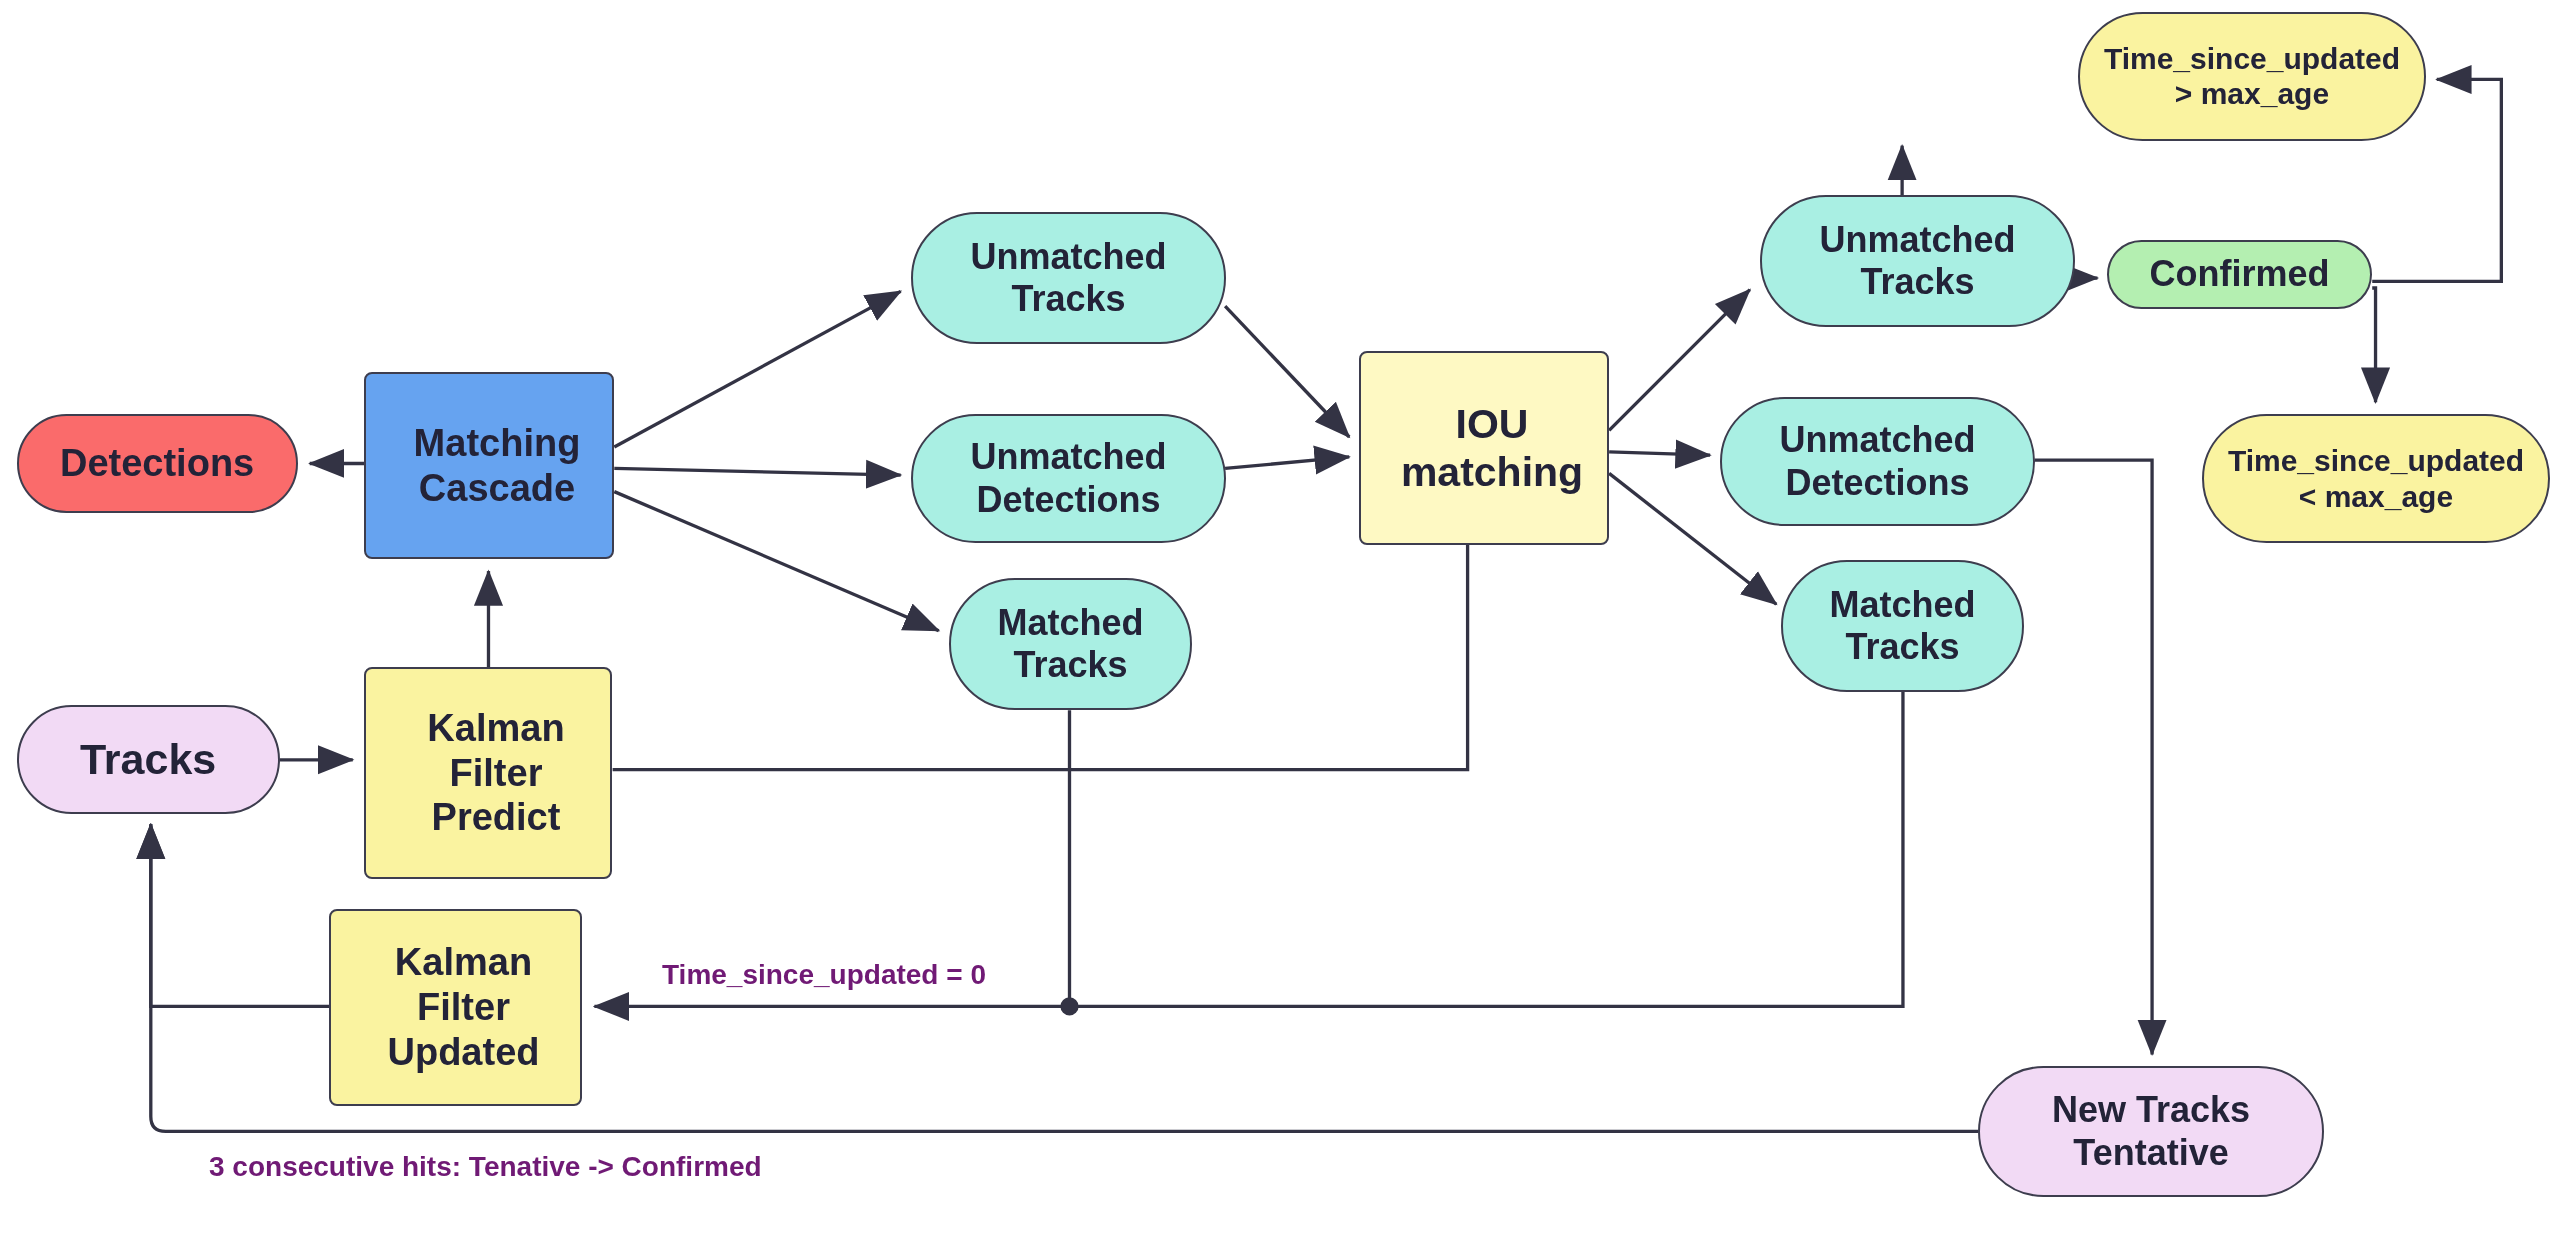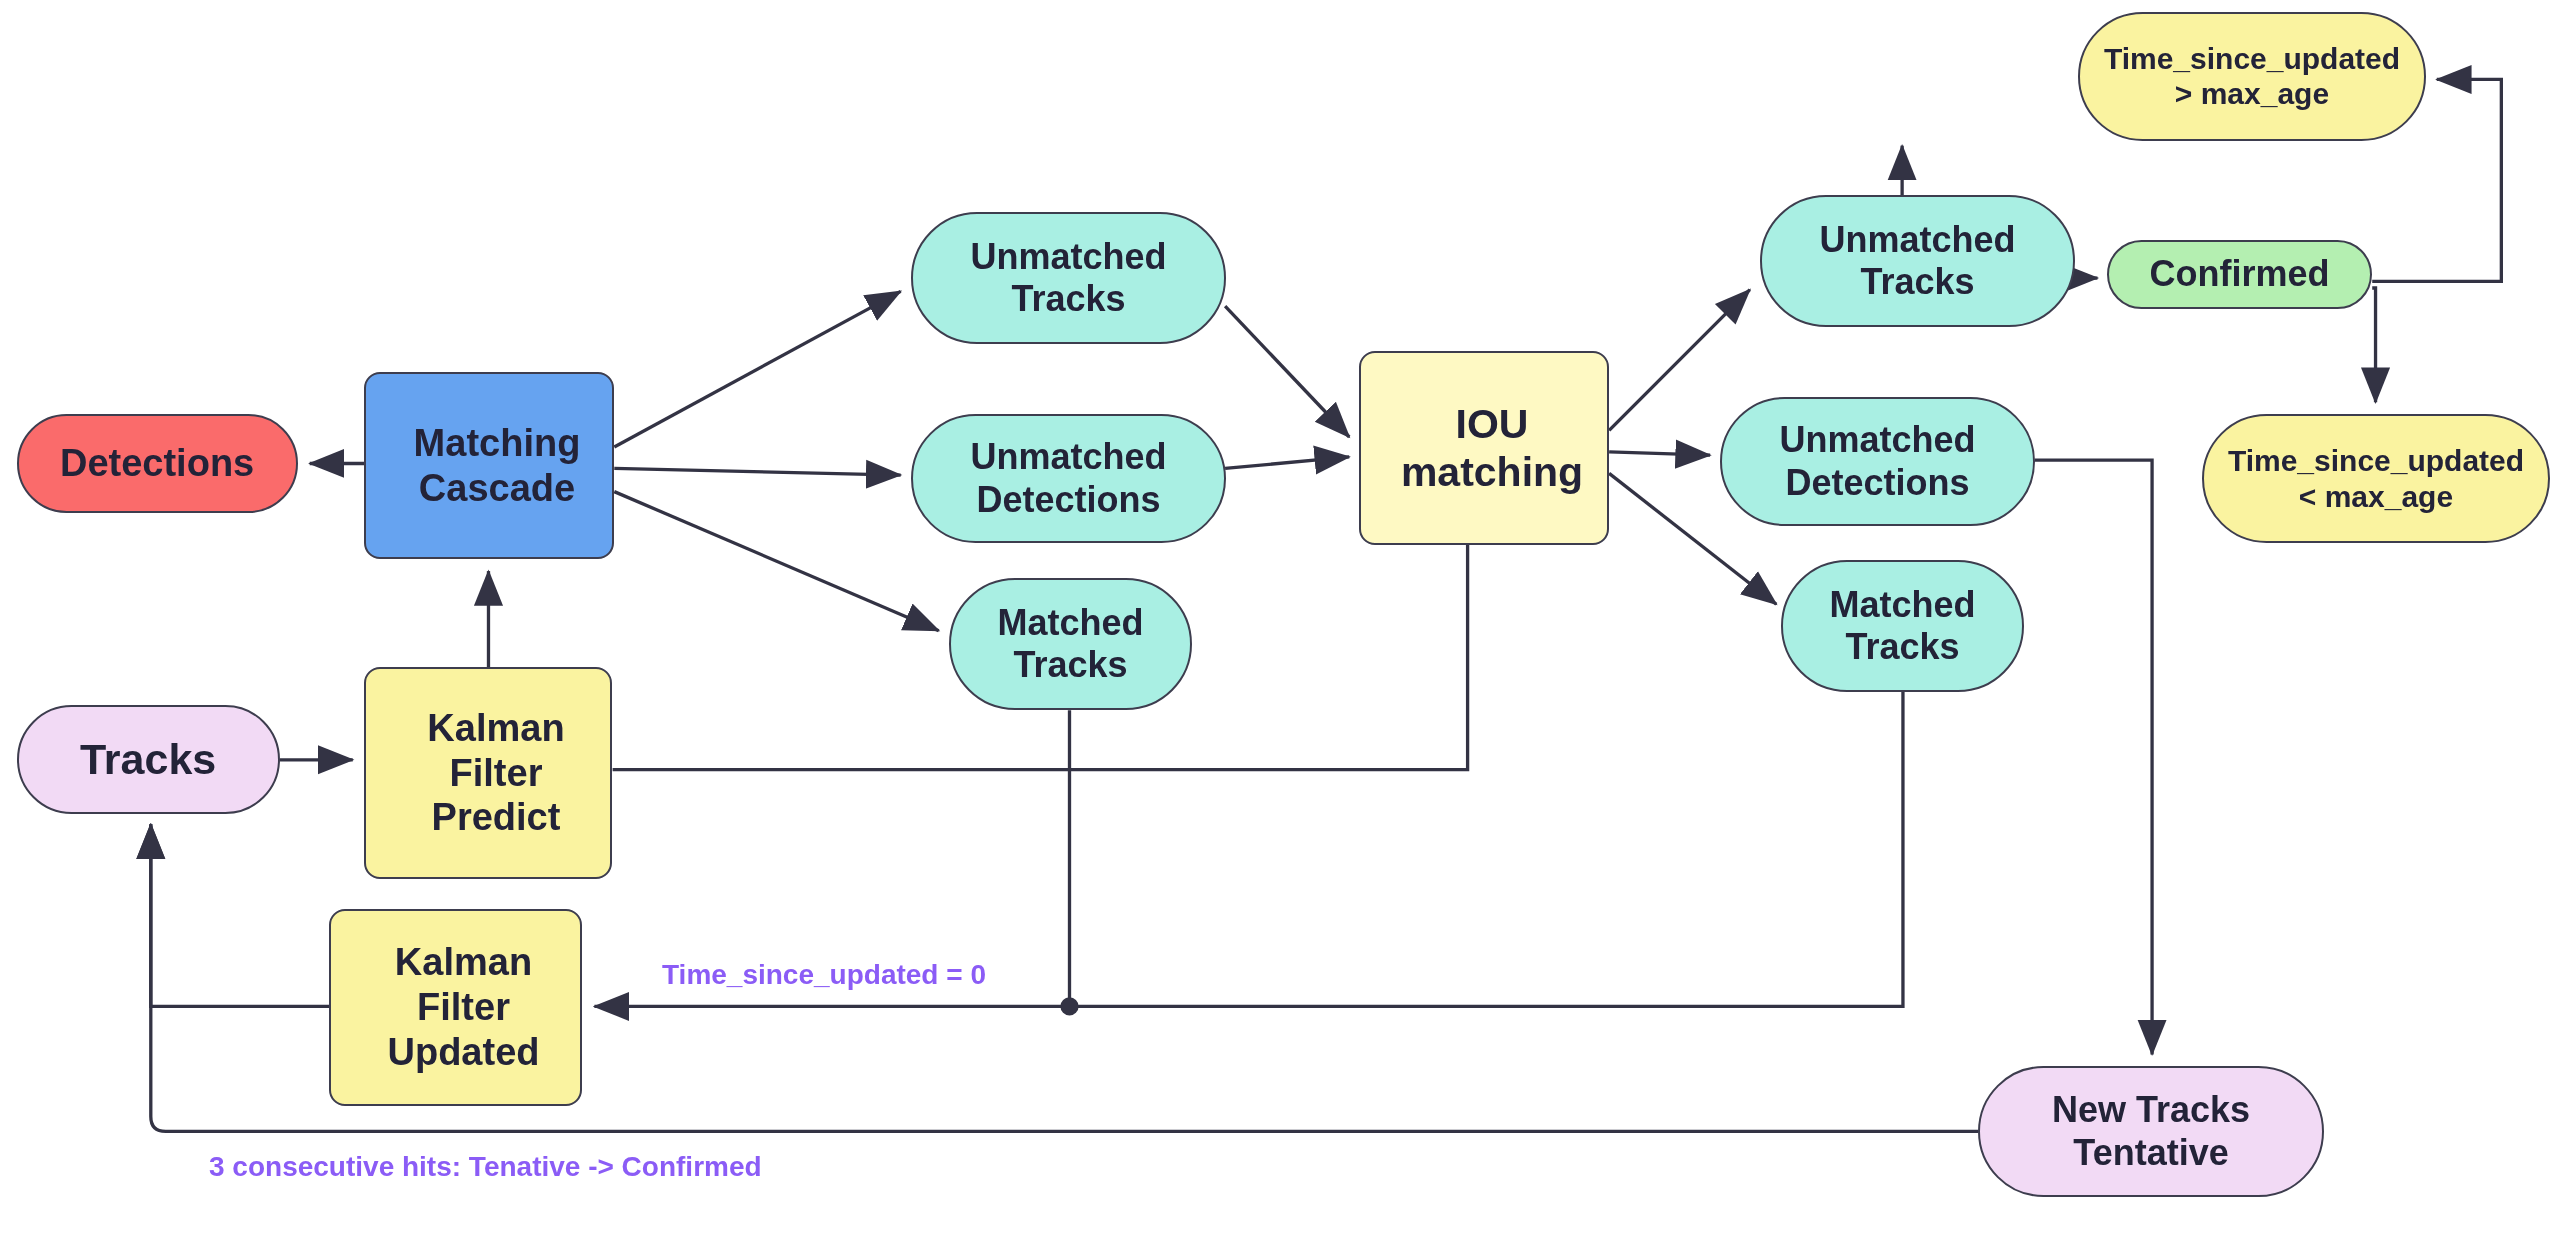--- a/index.html
+++ b/index.html
@@ -27,25 +27,25 @@
     display: flex;
     align-items: center;
     justify-content: center;
     text-align: center;
     border: 2.5px solid #3d3d4e;
     color: #232338;
     font-weight: bold;
     line-height: 1.18;
     white-space: pre-line;
   }
-  .n-rect  { border-radius: 16px; padding-left: 16px; }
+  .n-rect  { border-radius: 8px; padding-left: 16px; }
   .n-stadium { border-radius: 66px; }
   .edge-label {
     position: absolute;
-    color: #8b5cf6;
+    color: #701a75;
     font-weight: bold;
     white-space: nowrap;
   }
 </style>
 </head>
 <body>
 
 <div id="canvas">
 
   <svg id="wires" viewBox="0 0 3112 1497">

